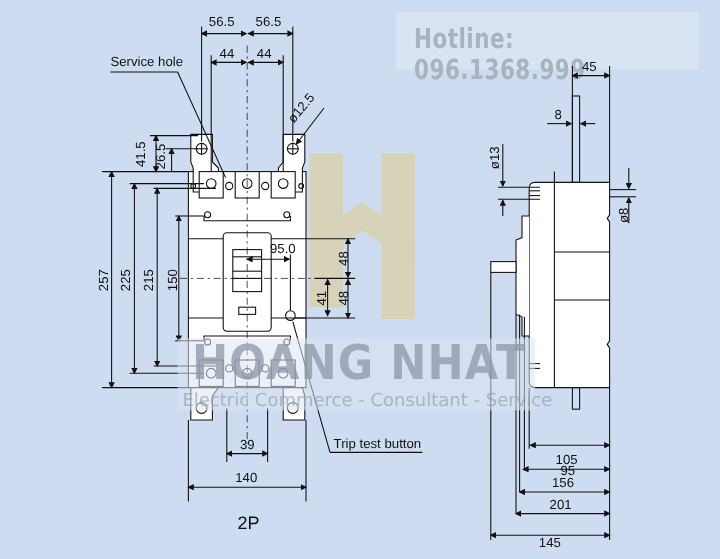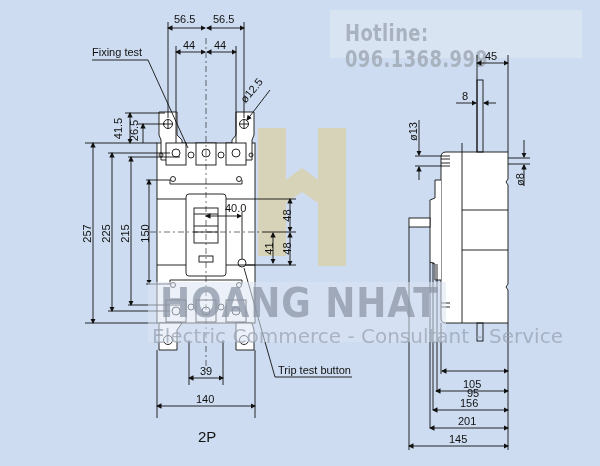--- a/index.html
+++ b/index.html
@@ -5,21 +5,21 @@
   html,body{margin:0;padding:0;}
   body{width:600px;height:466px;background:#cddcf0;position:relative;overflow:hidden;font-family:"Liberation Sans",sans-serif;}
   .stage{position:absolute;left:0;top:0;width:600px;height:466px;}
   svg{position:absolute;left:0;top:0;}
   .lbl{position:absolute;font-size:11px;color:#111;line-height:1;white-space:nowrap;}
   .vlbl{position:absolute;font-size:11px;color:#111;line-height:1;white-space:nowrap;transform:rotate(-90deg);transform-origin:center center;}
   .hotline-band{position:absolute;left:330px;top:10px;width:252px;height:48px;background:rgba(220,230,244,0.8);}
   .hotline{position:absolute;left:345px;top:20px;font-size:23px;font-weight:bold;color:#a9b3c0;letter-spacing:0.5px;font-family:"DejaVu Sans",sans-serif;transform:scaleX(0.78);transform-origin:left center;}
   .brand-band{position:absolute;left:148px;top:282px;width:298px;height:60px;background:rgba(220,230,244,0.55);}
   .brand-name{position:absolute;left:160px;top:280px;font-size:40px;font-weight:bold;color:rgba(140,150,165,0.75);font-family:"DejaVu Sans",sans-serif;letter-spacing:1px;transform:scaleX(0.9);transform-origin:left center;}
-  .brand-tag{position:absolute;left:152px;top:324px;font-size:20px;color:rgba(150,160,175,0.7);font-family:"DejaVu Sans",sans-serif;}
+  .brand-tag{position:absolute;left:152px;top:324px;font-size:15px;color:rgba(150,160,175,0.7);font-family:"DejaVu Sans",sans-serif;}
   .title-2p{position:absolute;left:198px;top:428px;font-size:15px;color:#111;}
 </style>
 </head>
 <body>
 
 <div class="stage">
 
   <svg width="600" height="466">
     <g fill="#d9d2b0" opacity="0.85">
       <rect x="258" y="128" width="28" height="128"></rect>
@@ -188,46 +188,46 @@
       <line x1="430" y1="428" x2="508" y2="428" marker-start="url(#ar)" marker-end="url(#ar)"></line>
       <line x1="409" y1="446" x2="508" y2="446" marker-start="url(#ar)" marker-end="url(#ar)"></line>
       <line x1="409" y1="420" x2="409" y2="450"></line>
     </g>
   </svg>
 
   <div class="brand-band"></div>
   <div class="brand-name">HOANG NHAT</div>
   <div class="brand-tag">Electric Commerce - Consultant - Service</div>
 
-  <div class="lbl" style="left:92px;top:47px;">Fixing test</div>
+  <div class="lbl" style="left:92px;top:47px;">Service hole</div>
   <div class="lbl" style="left:174px;top:14px;">56.5</div>
   <div class="lbl" style="left:213px;top:14px;">56.5</div>
   <div class="lbl" style="left:183px;top:40px;">44</div>
   <div class="lbl" style="left:214px;top:40px;">44</div>
   <div class="lbl" style="left:247px;top:94px;transform:rotate(-50deg);transform-origin:left bottom;">ø12.5</div>
 
   <div class="vlbl" style="left:108px;top:123px;">41.5</div>
   <div class="vlbl" style="left:124px;top:125px;">26.5</div>
   <div class="vlbl" style="left:78px;top:228px;">257</div>
   <div class="vlbl" style="left:97px;top:228px;">225</div>
   <div class="vlbl" style="left:116px;top:228px;">215</div>
   <div class="vlbl" style="left:136px;top:228px;">150</div>
 
   <div class="vlbl" style="left:281px;top:210px;">48</div>
   <div class="vlbl" style="left:281px;top:243px;">48</div>
   <div class="vlbl" style="left:263px;top:243px;">41</div>
-  <div class="lbl" style="left:225px;top:203px;">40.0</div>
+  <div class="lbl" style="left:225px;top:203px;">95.0</div>
 
   <div class="lbl" style="left:278px;top:365px;">Trip test button</div>
   <div class="lbl" style="left:200px;top:366px;">39</div>
   <div class="lbl" style="left:196px;top:394px;">140</div>
   <div class="title-2p">2P</div>
 
   <div class="lbl" style="left:485px;top:51px;">45</div>
   <div class="lbl" style="left:462px;top:91px;">8</div>
   <div class="vlbl" style="left:404px;top:126px;">ø13</div>
   <div class="vlbl" style="left:514px;top:174px;">ø8</div>
   <div class="lbl" style="left:467px;top:360px;margin-top:28px;">95</div>
   <div class="lbl" style="left:463px;top:379px;">105</div>
   <div class="lbl" style="left:460px;top:398px;">156</div>
   <div class="lbl" style="left:458px;top:416px;">201</div>
-  <div class="lbl" style="left:449px;top:434px;text-align:right;">145</div>
+  <div class="lbl" style="left:449px;top:448px;text-align:right;">145</div>
 </div>
 
 </body></html>

